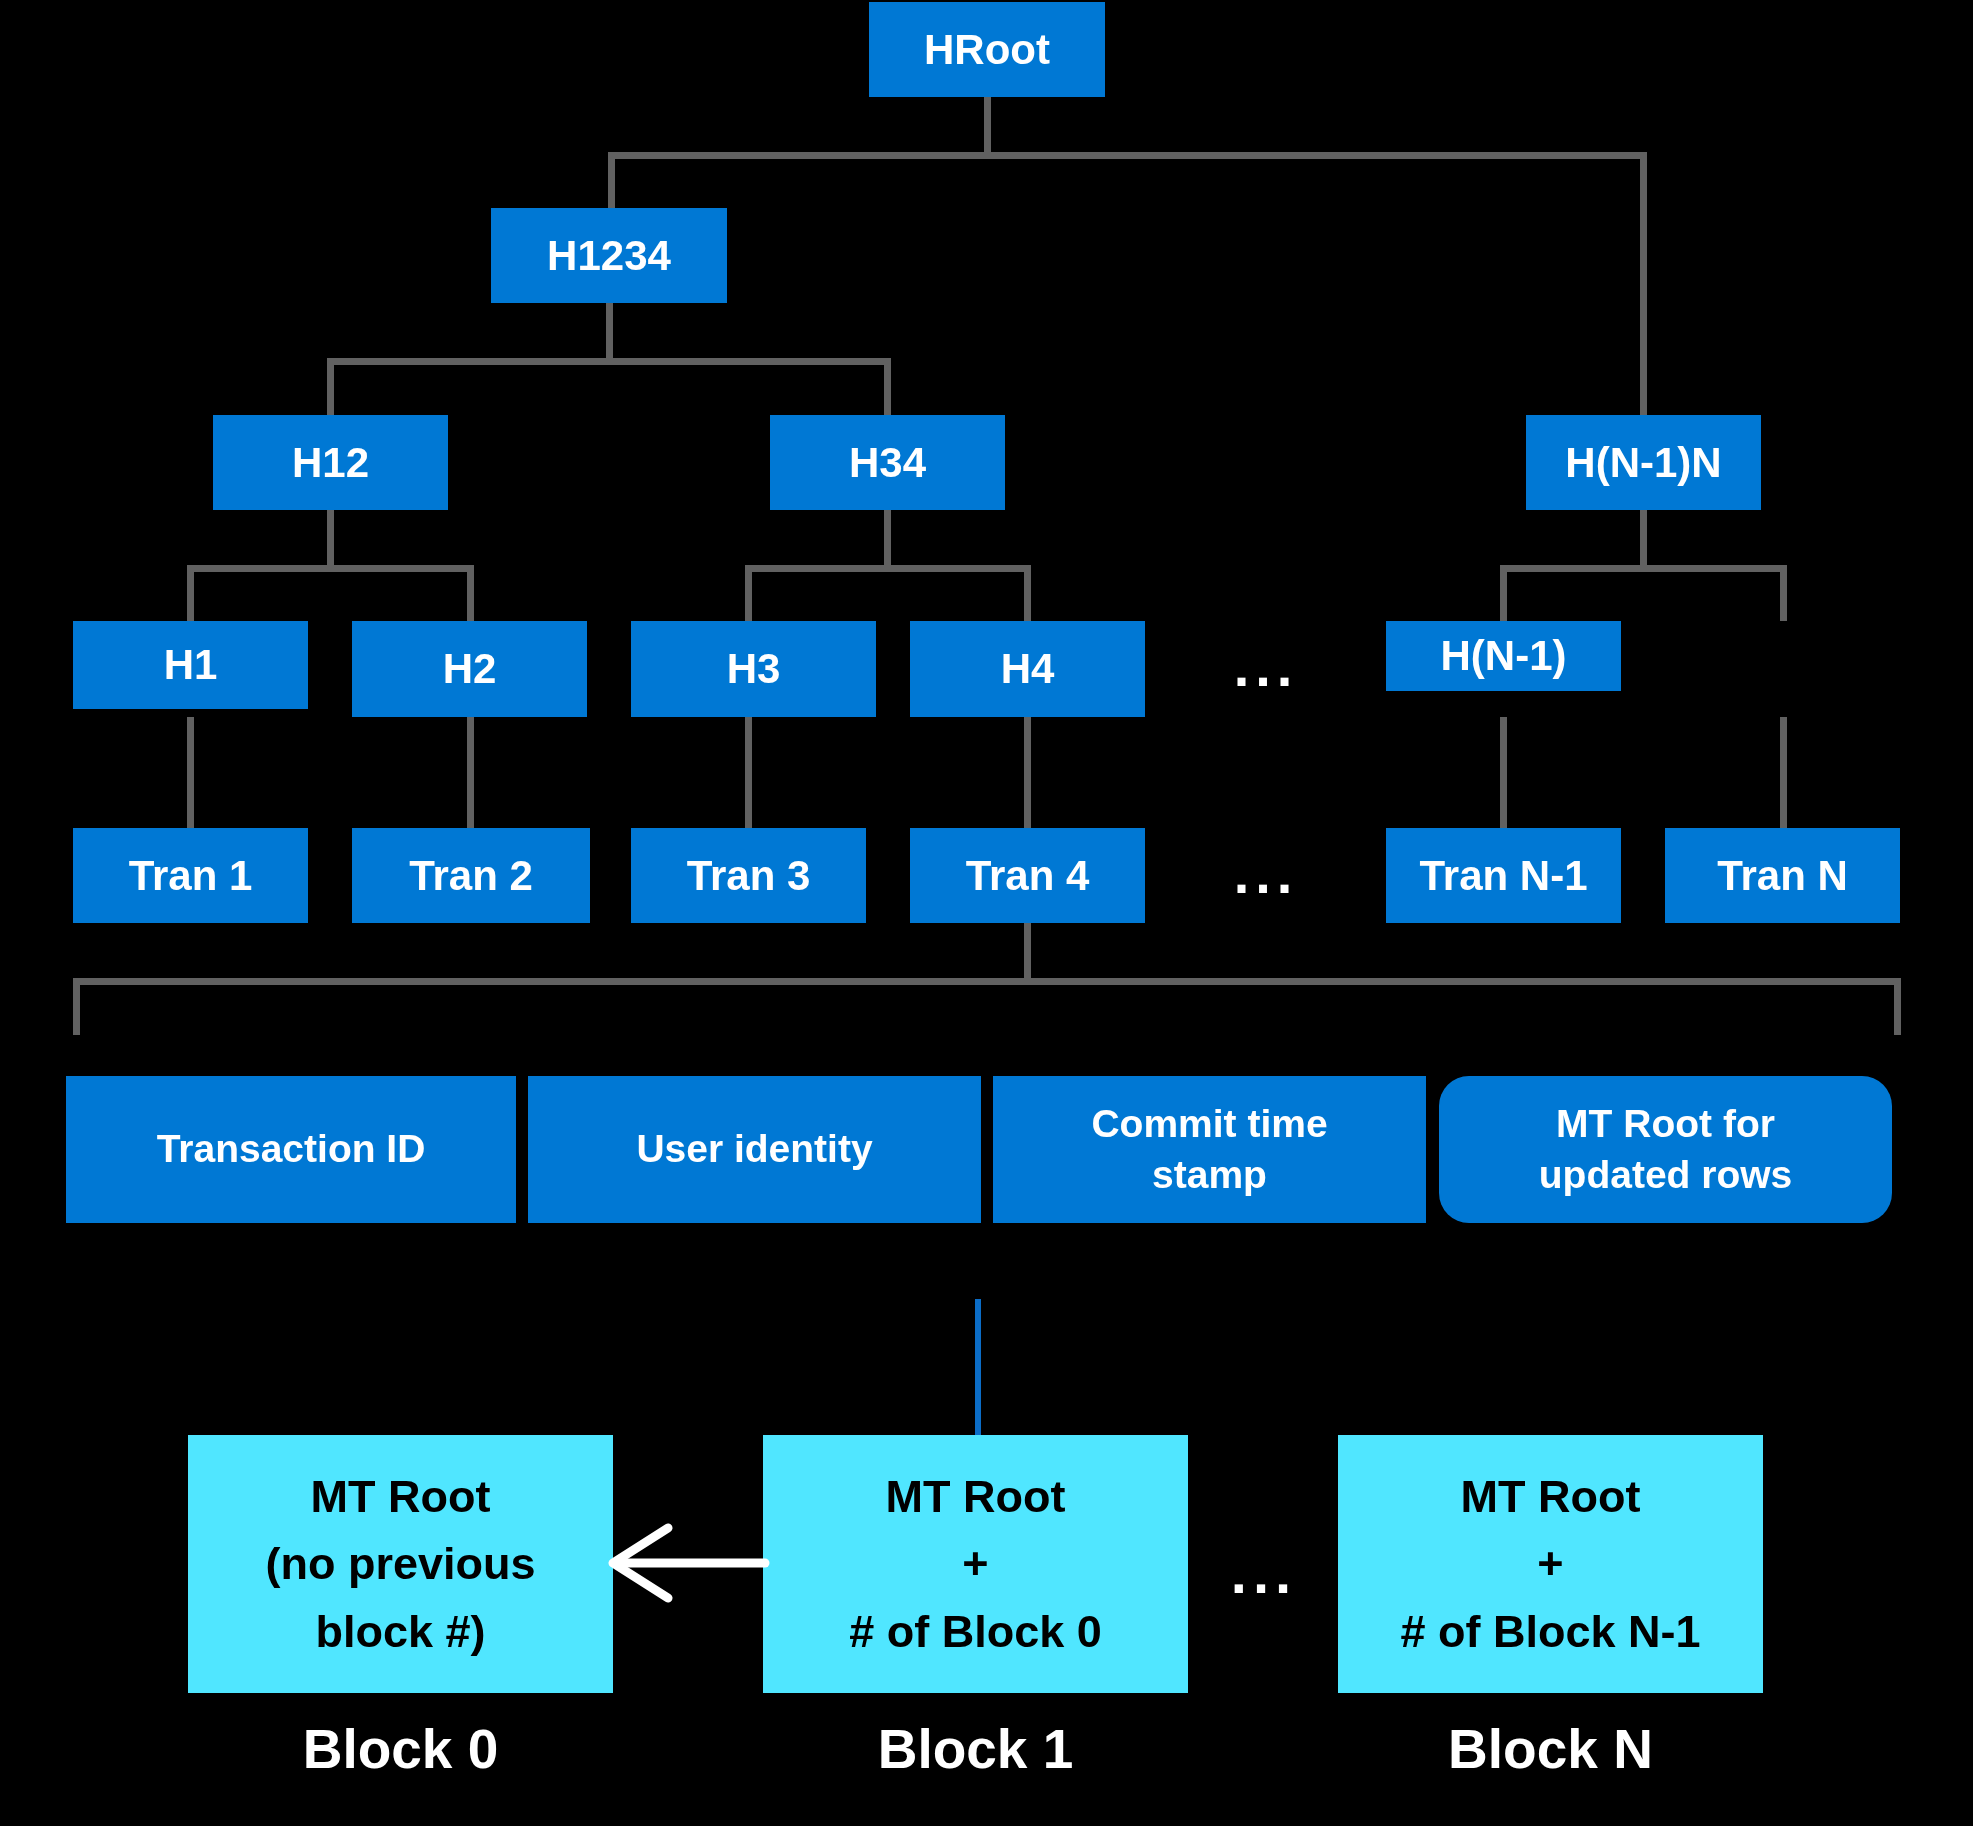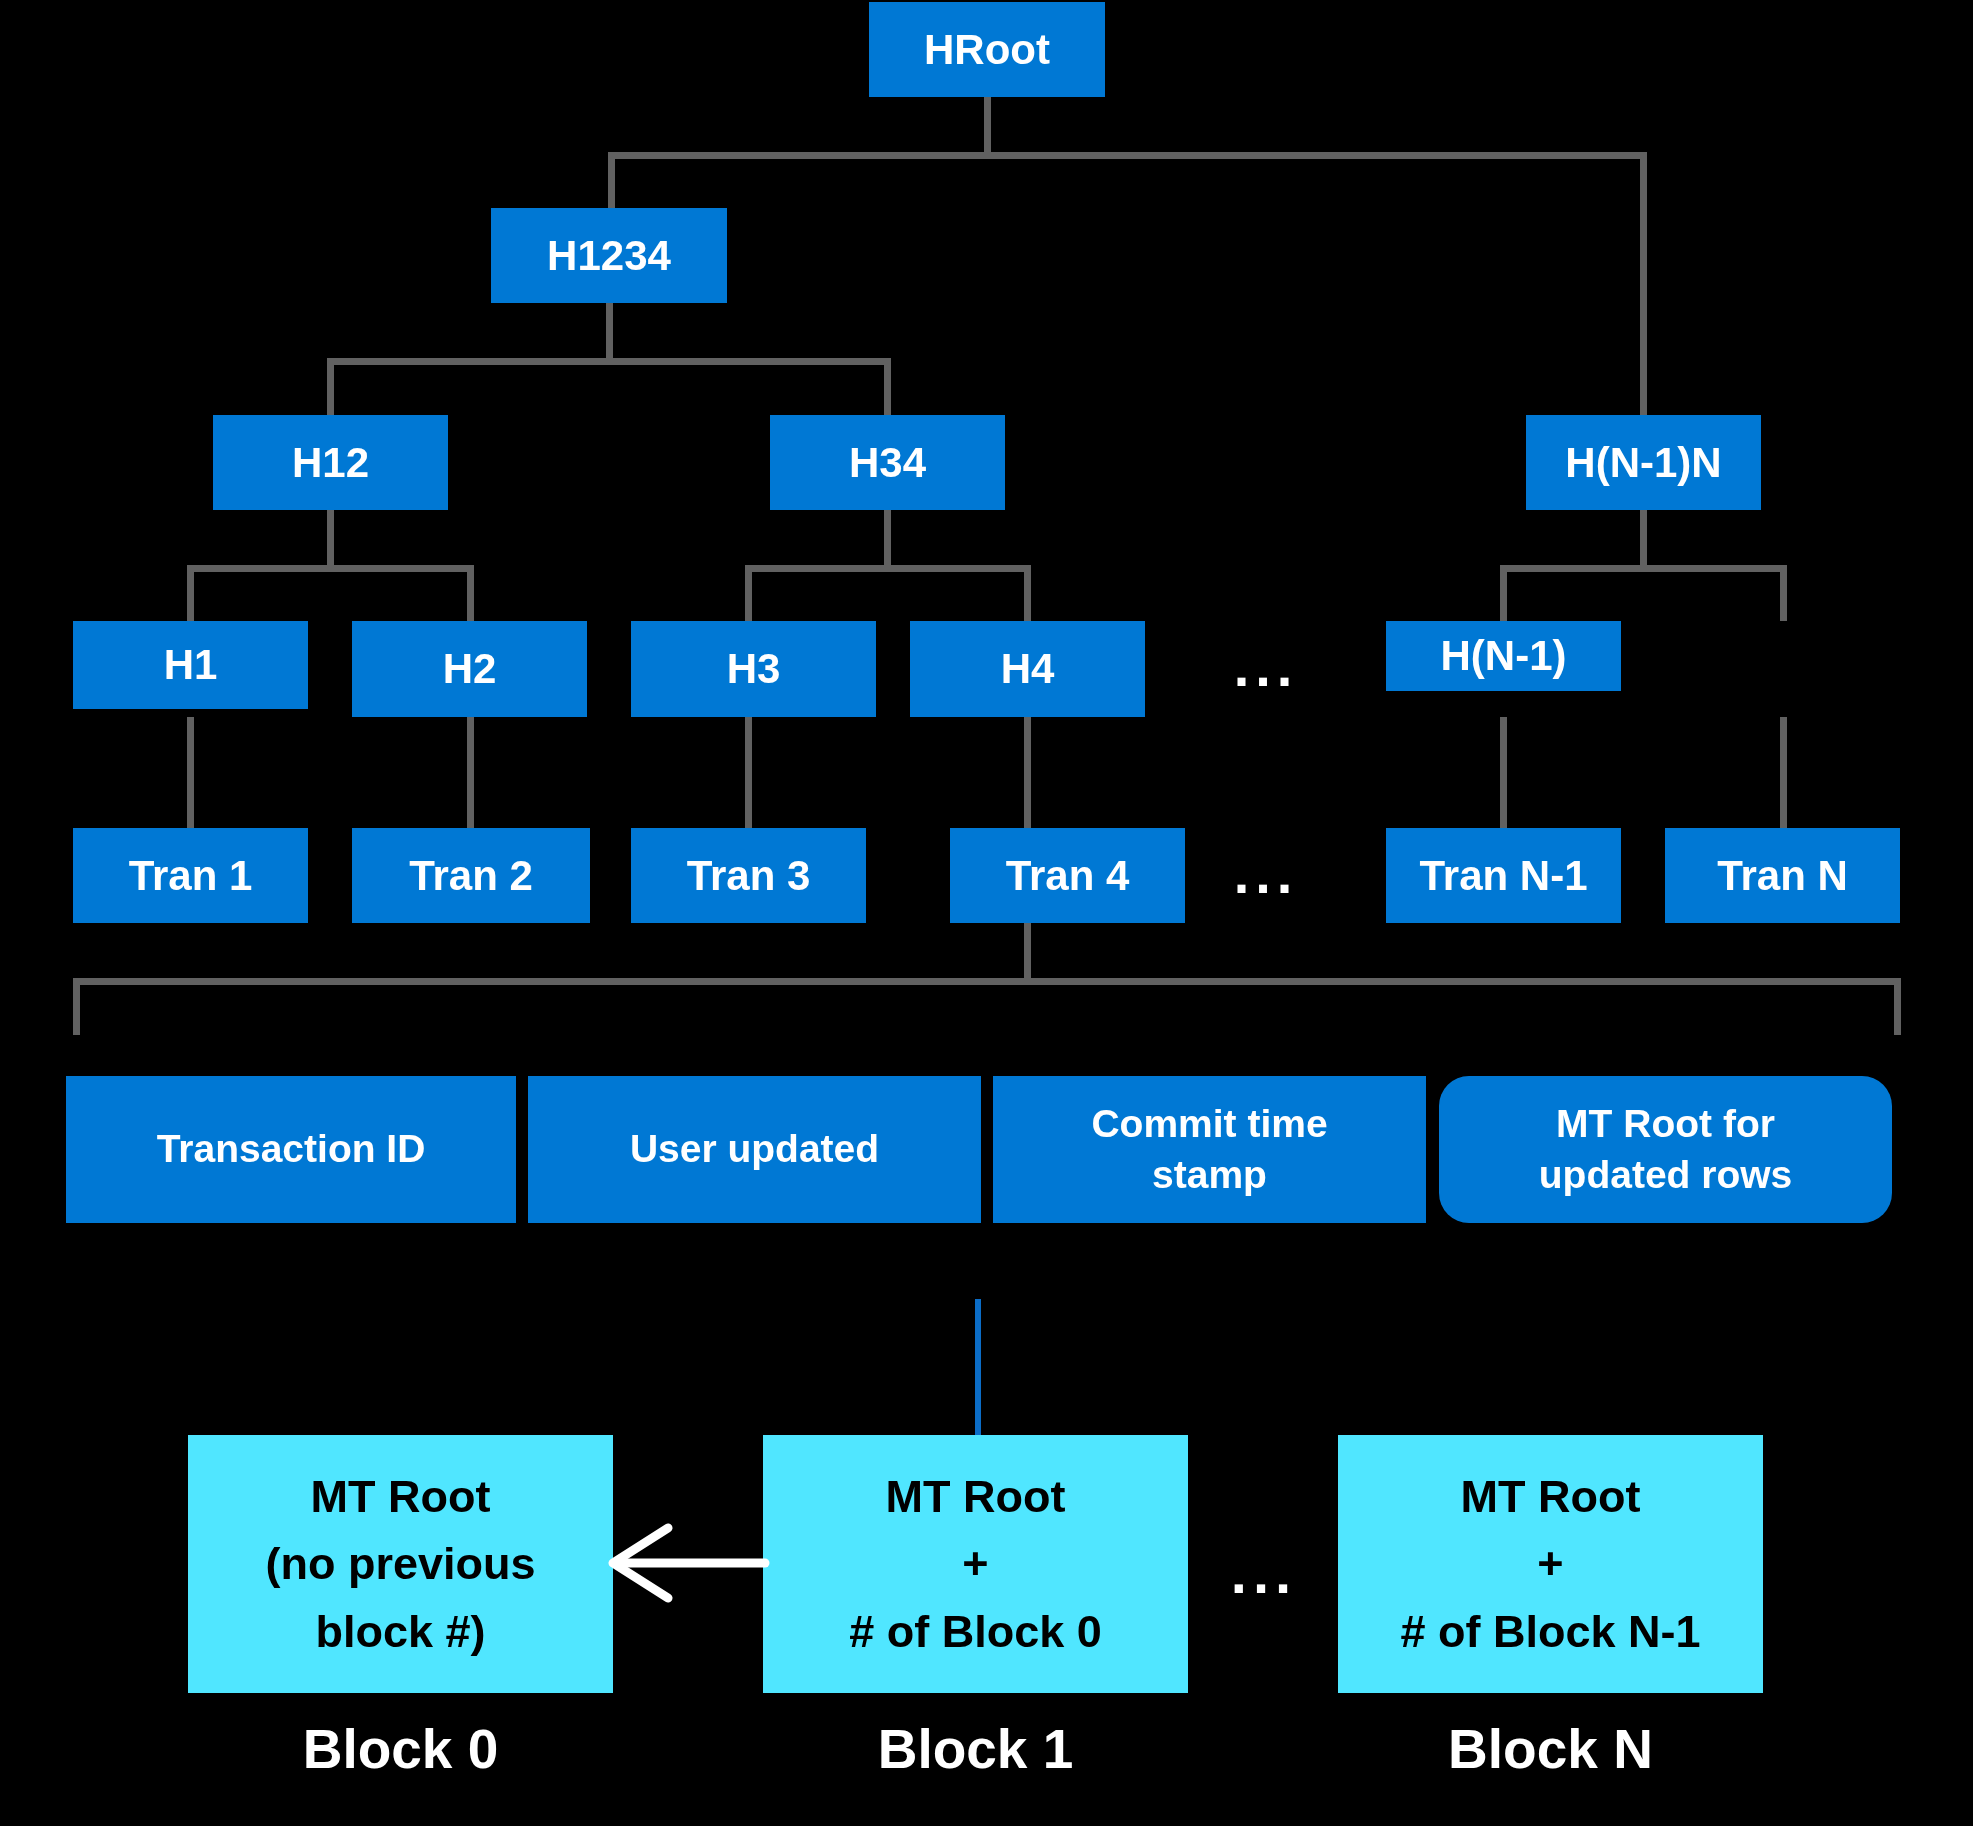--- a/index.html
+++ b/index.html
@@ -163,33 +163,33 @@
 
   <div class="node" style="left:73px;   top:828px; width:235px; height:95px;">
       <span>Tran 1</span>
     </div>
   <div class="node" style="left:352px;  top:828px; width:238px; height:95px;">
       <span>Tran 2</span>
     </div>
   <div class="node" style="left:631px;  top:828px; width:235px; height:95px;">
       <span>Tran 3</span>
     </div>
-  <div class="node" style="left:910px;  top:828px; width:235px; height:95px;margin-left:40px;">
+  <div class="node" style="left:910px;  top:828px; width:235px; height:95px;">
       <span>Tran 4</span>
     </div>
   <div class="dots" style="left:1200px; top:846px; width:132px;">...</div>
   <div class="node" style="left:1386px; top:828px; width:235px; height:95px;">
       <span>Tran N-1</span>
     </div>
   <div class="node" style="left:1665px; top:828px; width:235px; height:95px;">
       <span>Tran N</span>
     </div>
 
   <div class="detail" style="left:66px;   top:1076px; width:450px; height:147px;">Transaction ID</div>
-  <div class="detail" style="left:528px;  top:1076px; width:453px; height:147px;">User updated</div>
+  <div class="detail" style="left:528px;  top:1076px; width:453px; height:147px;">User identity</div>
   <div class="detail" style="left:993px;  top:1076px; width:433px; height:147px;">Commit time
 stamp</div>
   <div class="detail" style="left:1439px; top:1076px; width:453px; height:147px;border-radius:30px;">MT Root for
 updated rows</div>
 
   <div class="link-line" style="left:975px; top:1299px; width:6px; height:136px;"></div>
 
   <div class="block" style="left:188px;  top:1435px; width:425px; height:258px;">MT Root
 (no previous
 block #)</div>

